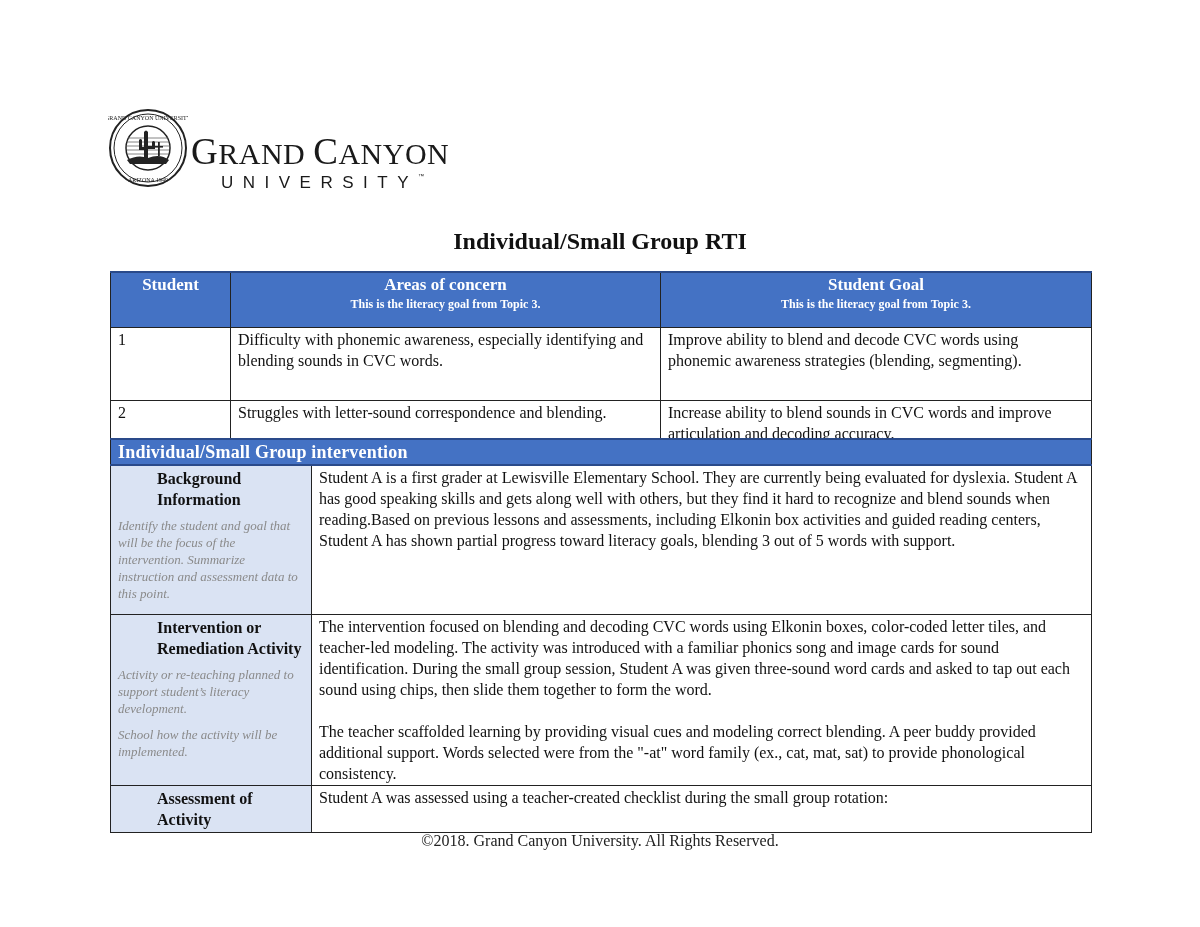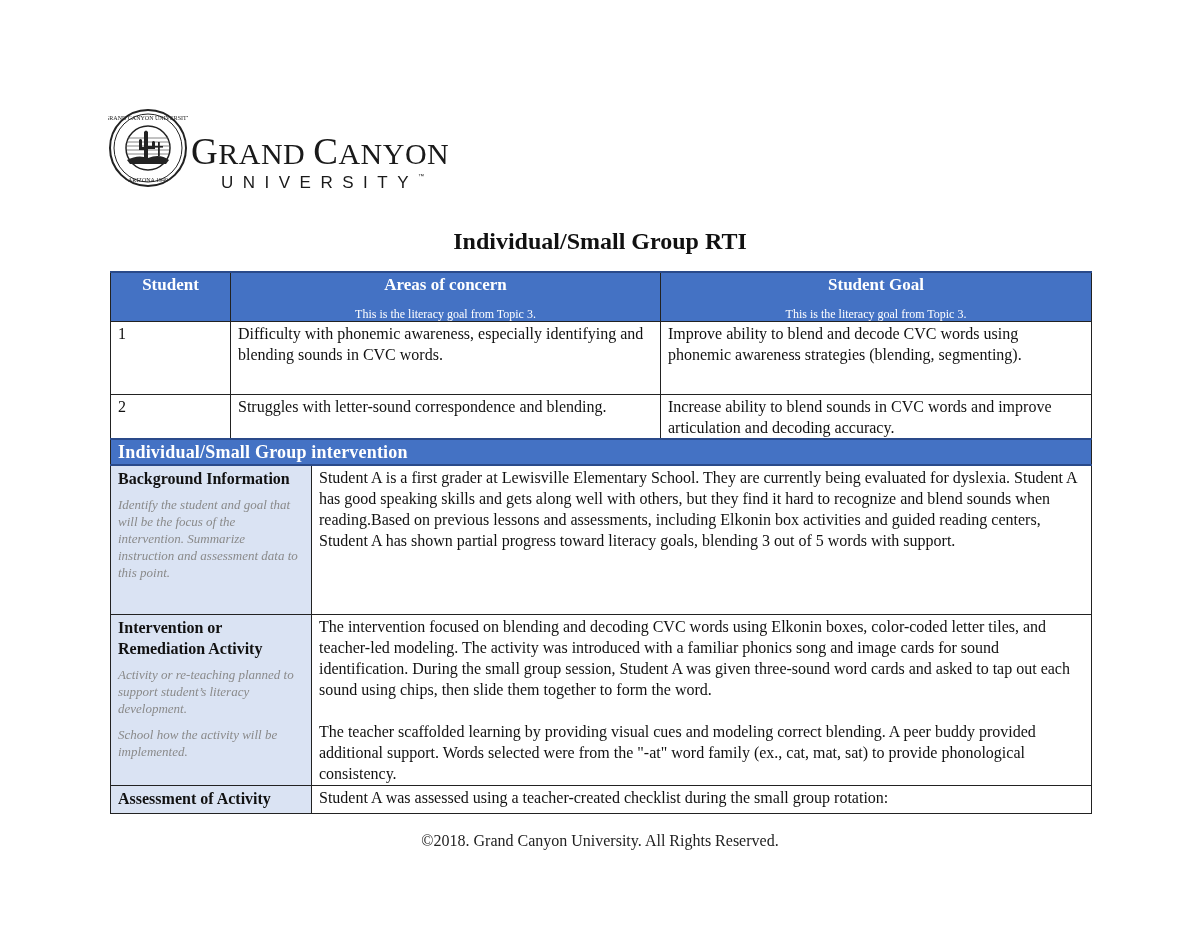--- a/index.html
+++ b/index.html
@@ -15,31 +15,31 @@
   .wm-line1 .sm { font-size: 30px; }
   .wm-line2 { font-family: "Liberation Sans", sans-serif; font-size: 17px; letter-spacing: 9.5px; color: #1a1a1a; margin-left: 30px; margin-top: 1px; white-space: nowrap; }
   .wm-line2 sup { font-size: 6px; letter-spacing: 0; vertical-align: top; }
 
   .title { position: absolute; left: 0; right: 0; top: 228px; text-align: center; font-family: "Liberation Serif", serif; font-weight: bold; font-size: 24px; }
 
   table { border-collapse: collapse; position: absolute; left: 110px; width: 981px; table-layout: fixed; }
   td, th { border: 1px solid #222; vertical-align: top; font-size: 16px; line-height: 21px; }
 
   #tbl1 { top: 271px; }
-  #tbl1 th { background: #4472c4; color: #fff; text-align: center; padding: 2px 6px 0 6px; font-weight: bold; font-size: 17px; line-height: 20px; border-top: 2px solid #2a4a8a; }
-  #tbl1 th .sub { display: block; font-weight: normal; font-size: 12px; line-height: 14px; margin-top: 12px; }
+  #tbl1 th { background: #4472c4; color: #fff; text-align: center; padding: 2px 6px 16px 6px; font-weight: bold; font-size: 17px; line-height: 20px; border-top: 2px solid #2a4a8a; }
+  #tbl1 th .sub { display: block; font-weight: bold; font-size: 12px; line-height: 14px; margin-top: 2px; }
   #tbl1 td { padding: 1px 7px; }
   #tbl1 tr.r1 td { height: 70px; }
   #tbl1 tr.r2 td { height: 48px; }
 
   #tbl2 { top: 438px; padding-left: 16px; }
   #tbl2 .band td { background: #4472c4; color: #fff; font-weight: bold; font-size: 18px; padding: 2px 6px 0 7px; height: 22px; border-top: 2px solid #2a4a8a; border-bottom: 2px solid #2a4a8a; letter-spacing: 0.2px; }
   #tbl2 td.label { background: #dae3f3; padding: 2px 7px; }
   #tbl2 td.body { padding: 1px 7px; }
-  .lbl-title { font-weight: bold; font-size: 16px; line-height: 21px; display: block; }
+  .lbl-title { font-weight: bold; font-size: 16px; line-height: 21px; display: block; margin-left: 39px; }
   .lbl-hint { font-style: italic; color: #8a8a8a; font-size: 13px; line-height: 17px; display: block; margin-top: 7px; }
   .lbl-hint + .lbl-hint { margin-top: 9px; }
   .para + .para { margin-top: 21px; }
   #tbl2 tr.bg td { height: 144px; }
   #tbl2 tr.iv td { height: 166px; }
   #tbl2 tr.as td { height: 23px; }
 
   .footer { position: absolute; left: 0; right: 0; top: 832px; text-align: center; font-family: "Liberation Serif", serif; font-size: 16px; color: #222; }
 </style>
 </head>

